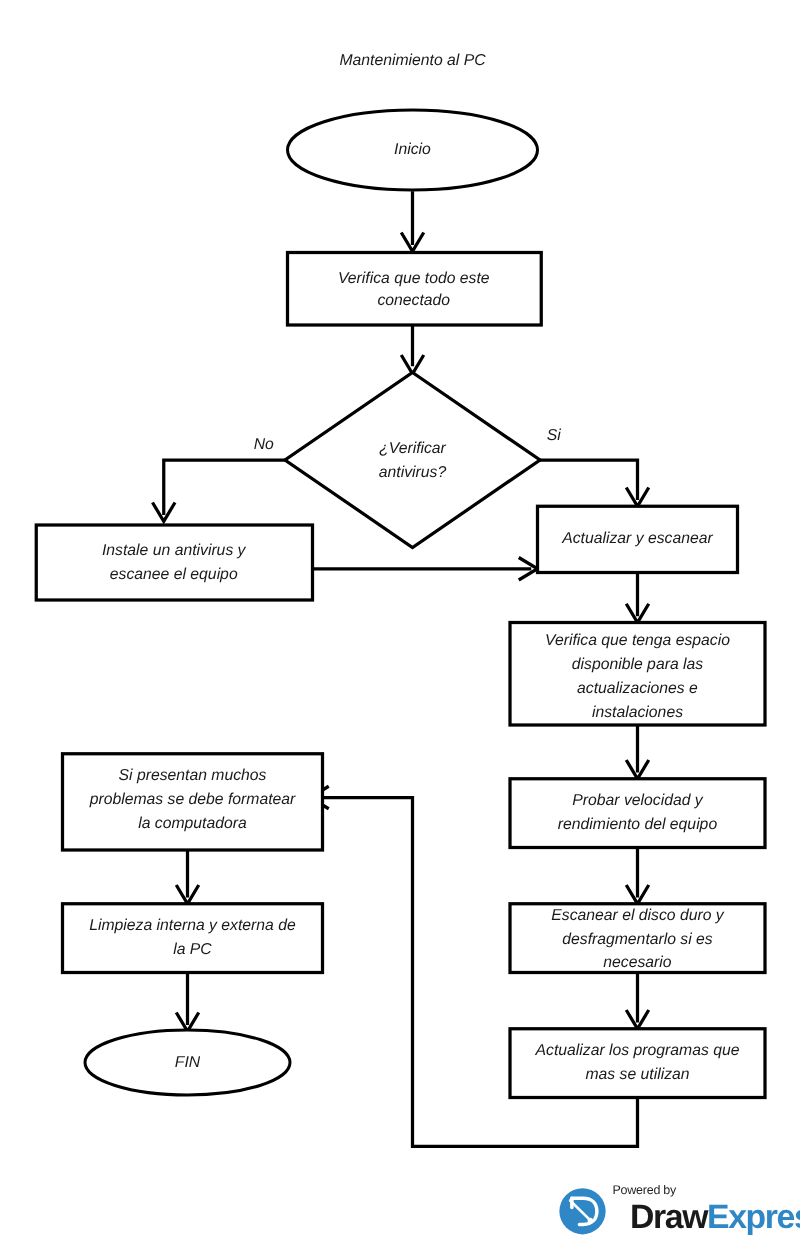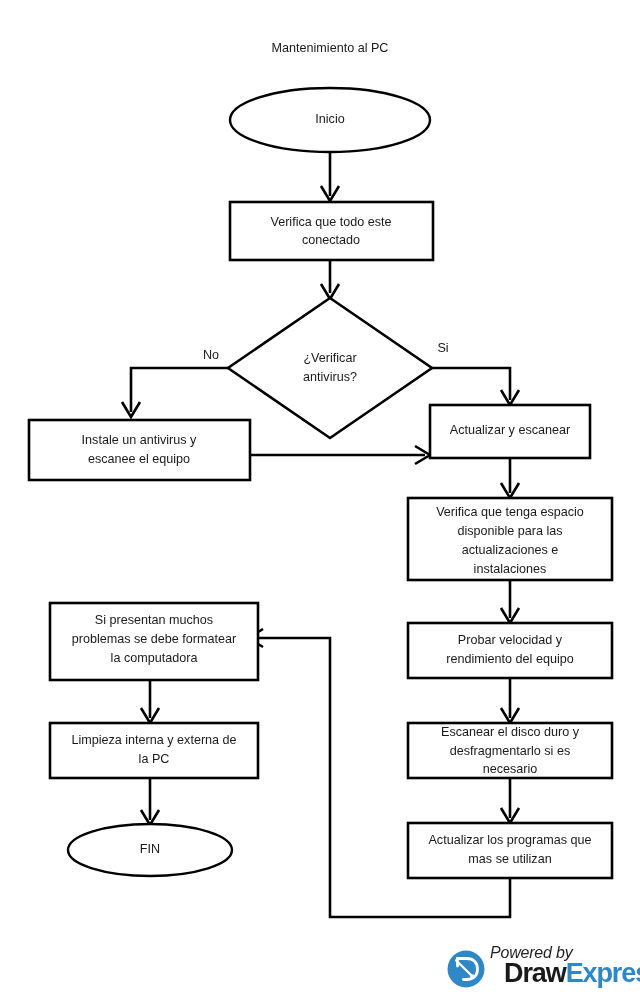--- a/index.html
+++ b/index.html
@@ -13,20 +13,21 @@
     position: relative;
     font-family: "Liberation Sans", sans-serif;
     overflow: hidden;
   }
   #flow-root {
     position: absolute;
     left: 0;
     top: 0;
     width: 640px;
     height: 992px;
+    font-style: italic;
   }
   svg.flow {
     display: block;
     width: 640px;
     height: 1000px;
   }
   .shape-fill {
     fill: #ffffff;
     stroke: #000000;
     stroke-width: 2.6;
@@ -87,25 +88,24 @@
     left: 41px;
     top: 0;
     width: 145px;
     height: 46px;
   }
   #logo .powered {
     position: absolute;
     left: 2px;
     top: 0px;
     font-family: "Liberation Sans", sans-serif;
-    font-size: 16px;
+    font-size: 10px;
     color: #231f20;
     letter-spacing: -0.2px;
     line-height: 14px;
-    font-style: italic;
   }
   #logo .brand {
     position: absolute;
     left: 0px;
     top: 12px;
     font-family: "Liberation Sans", sans-serif;
     font-size: 27px;
     font-weight: bold;
     line-height: 30px;
     letter-spacing: -1.1px;

